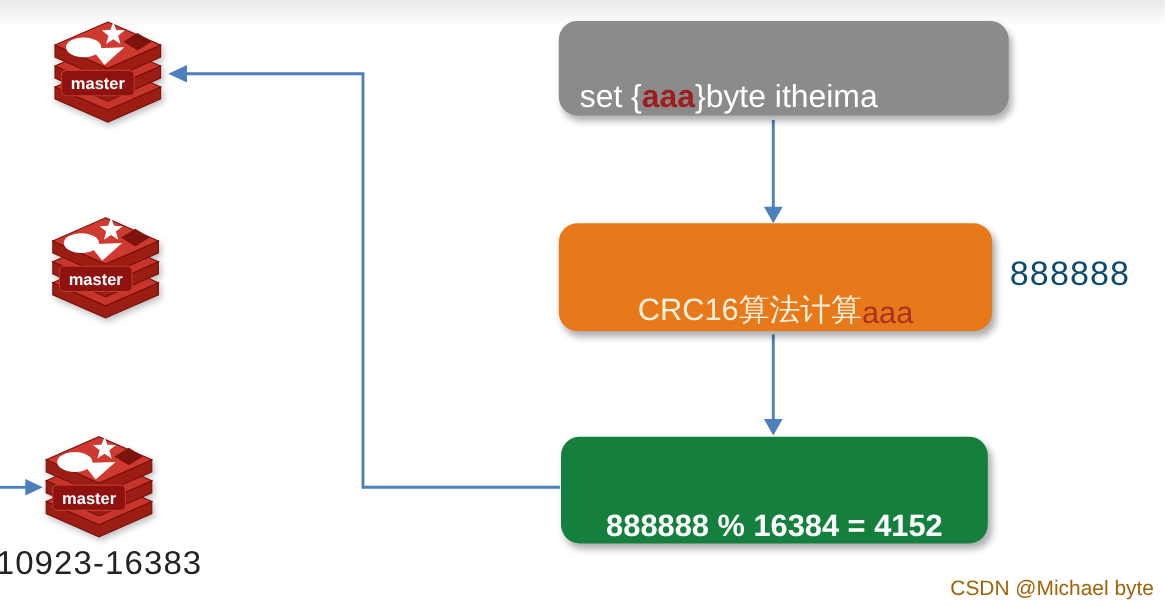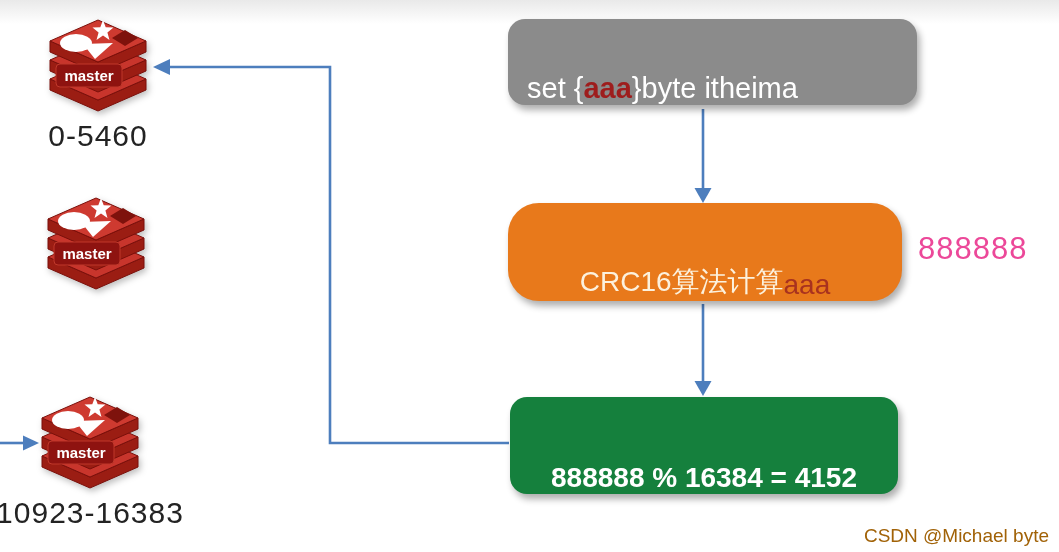--- a/index.html
+++ b/index.html
@@ -48,33 +48,32 @@
     padding-left: 19px;
     font-size: 29px;
   }
   .command-box .key { color: #9e1d1d; font-weight: bold; }
   .hash-box {
     left: 508px; top: 203px; width: 394px; height: 98px;
     background: #e8791b;
     justify-content: center;
     color: #fcf1dd;
     font-size: 28px;
-    border-radius: 31px;
   }
   .hash-box .key { color: #a8321f; }
   .slot-box {
     left: 510px; top: 397px; width: 388px; height: 97px;
     background: #15803d;
     justify-content: center;
     font-weight: bold;
     font-size: 28px;
   }
   .hash-value {
     position: absolute; left: 918px; top: 231px;
-    font-size: 31px; color: #ec4899; letter-spacing: 1px;
+    font-size: 31px; color: #0c4a6e; letter-spacing: 1px;
   }
   .watermark {
     position: absolute; right: 10px; bottom: 5px;
     font-size: 19px; color: #a16207;
   }
   .badge-text {
     font-family: "Liberation Sans", sans-serif;
     font-size: 15px;
     font-weight: bold;
   }
@@ -112,21 +111,20 @@
       </g>
       <ellipse cx="30" cy="25" rx="16" ry="9" fill="#ffffff"></ellipse>
       <polygon fill="#ffffff" points="57,2 59.7,9.3 67.5,9.6 61.4,14.4 63.5,21.9 57,17.6 50.5,21.9 52.6,14.4 46.5,9.6 54.3,9.3"></polygon>
       <polygon points="66,20 79,12 92,20 79,28" fill="#7e120c"></polygon>
       <polygon points="37,26 67,25 49,41" fill="#ffffff"></polygon>
       <g>
         <rect x="10" y="46" width="66" height="23" rx="4" fill="#8e1310" stroke="#c0392b" stroke-width="1"></rect>
         <text class="badge-text" x="43" y="63" text-anchor="middle" fill="#ffffff">master</text>
       </g>
     </svg>
-    <div class="range">0-5460</div>
   </div>
 
   <div class="node node-1">
     <svg class="redis-icon" viewBox="0 0 104 96">
       <g stroke="#7a0f0a" stroke-width="1">
         <path d="M4 61 L4 72 L52 93 L100 72 L100 61 L52 82 Z" fill="#9b1d13"></path>
         <path d="M52 40 L100 61 L52 82 L4 61 Z" fill="#c8352c"></path>
         <path d="M4 42 L4 53 L52 74 L100 53 L100 42 L52 63 Z" fill="#9b1d13"></path>
         <path d="M52 21 L100 42 L52 63 L4 42 Z" fill="#c8352c"></path>
         <path d="M4 23 L4 34 L52 55 L100 34 L100 23 L52 44 Z" fill="#9b1d13"></path>

